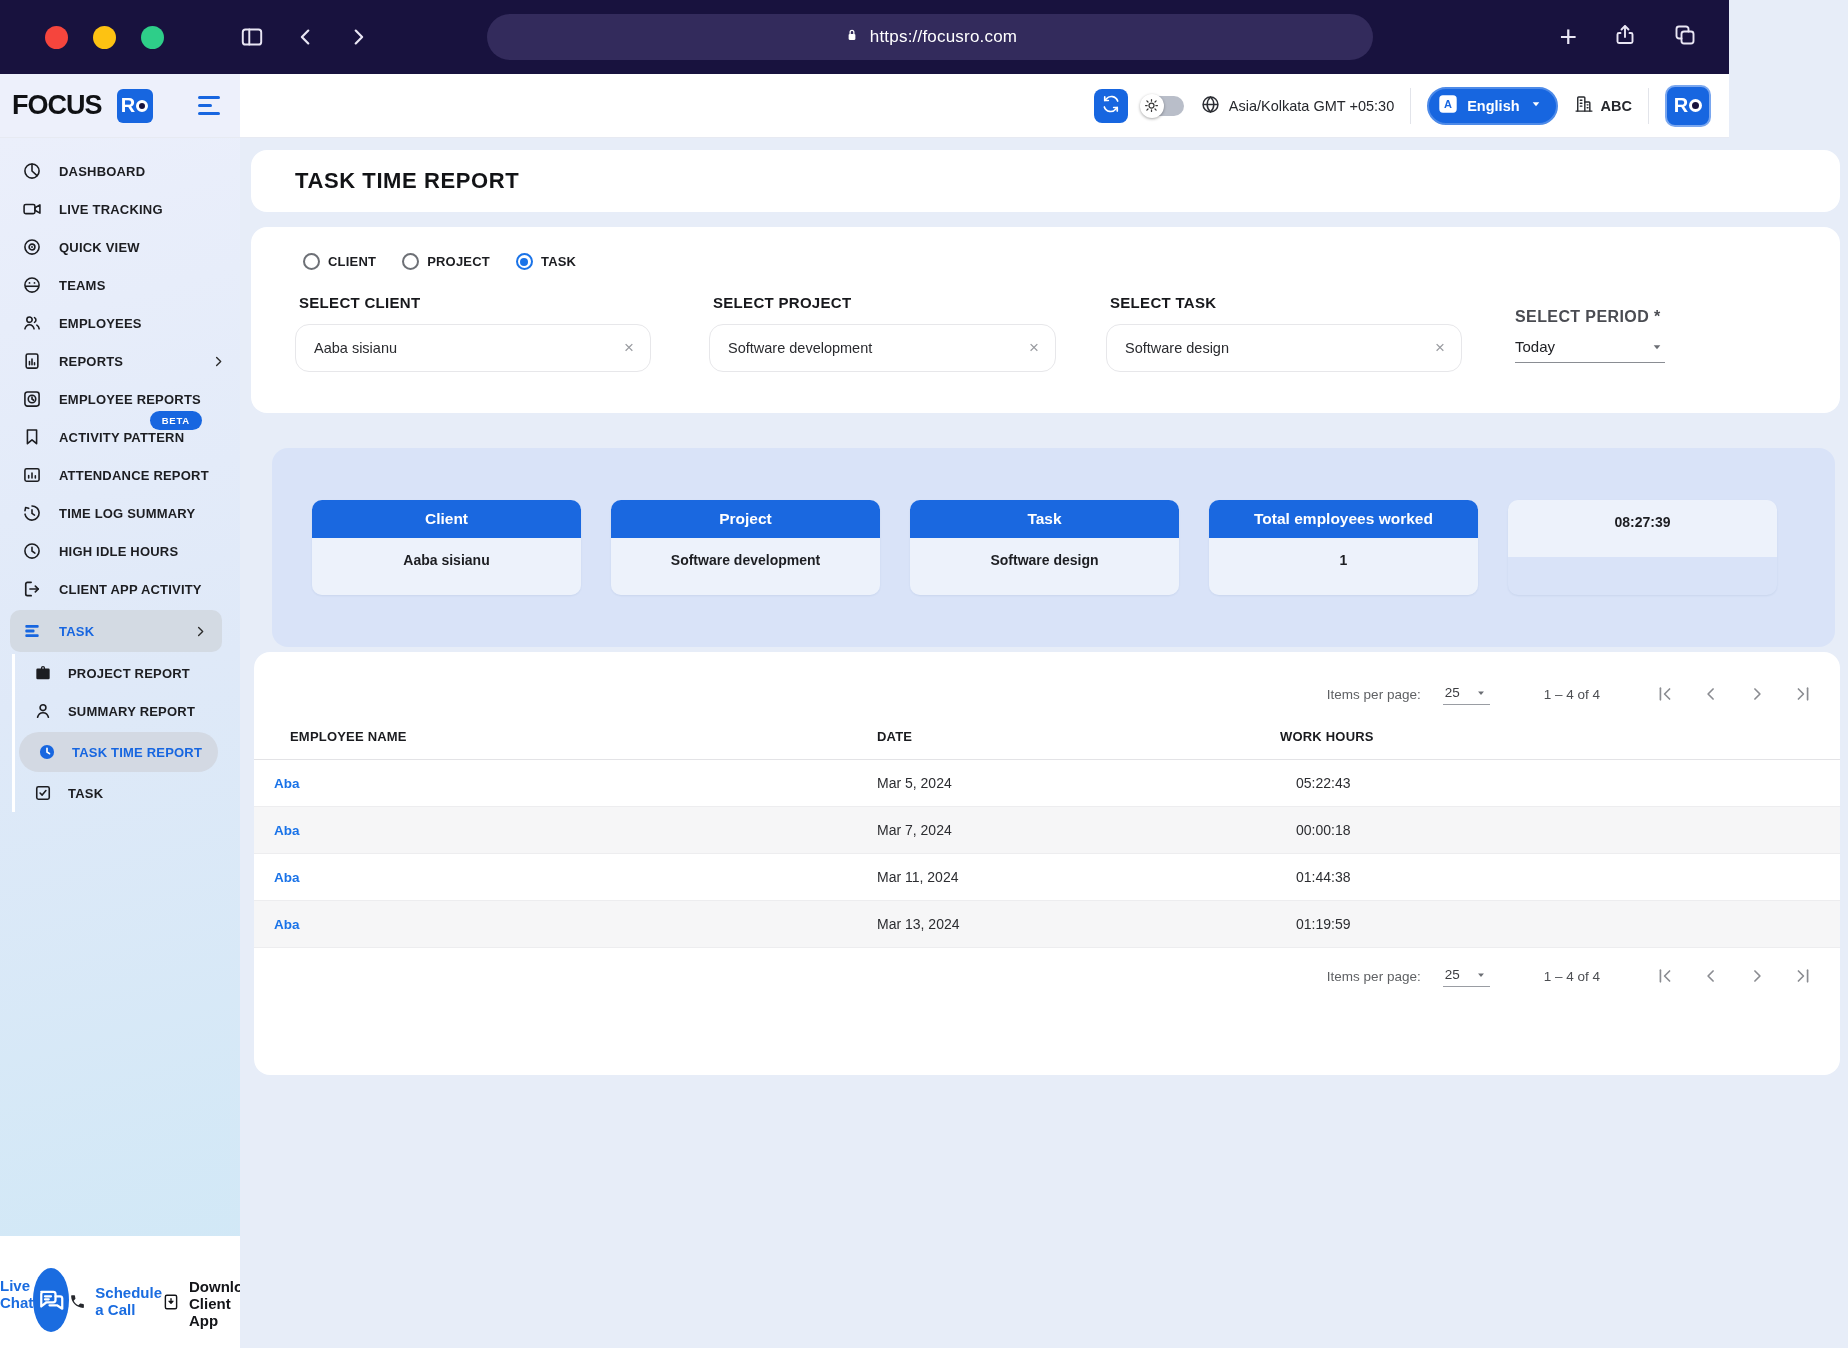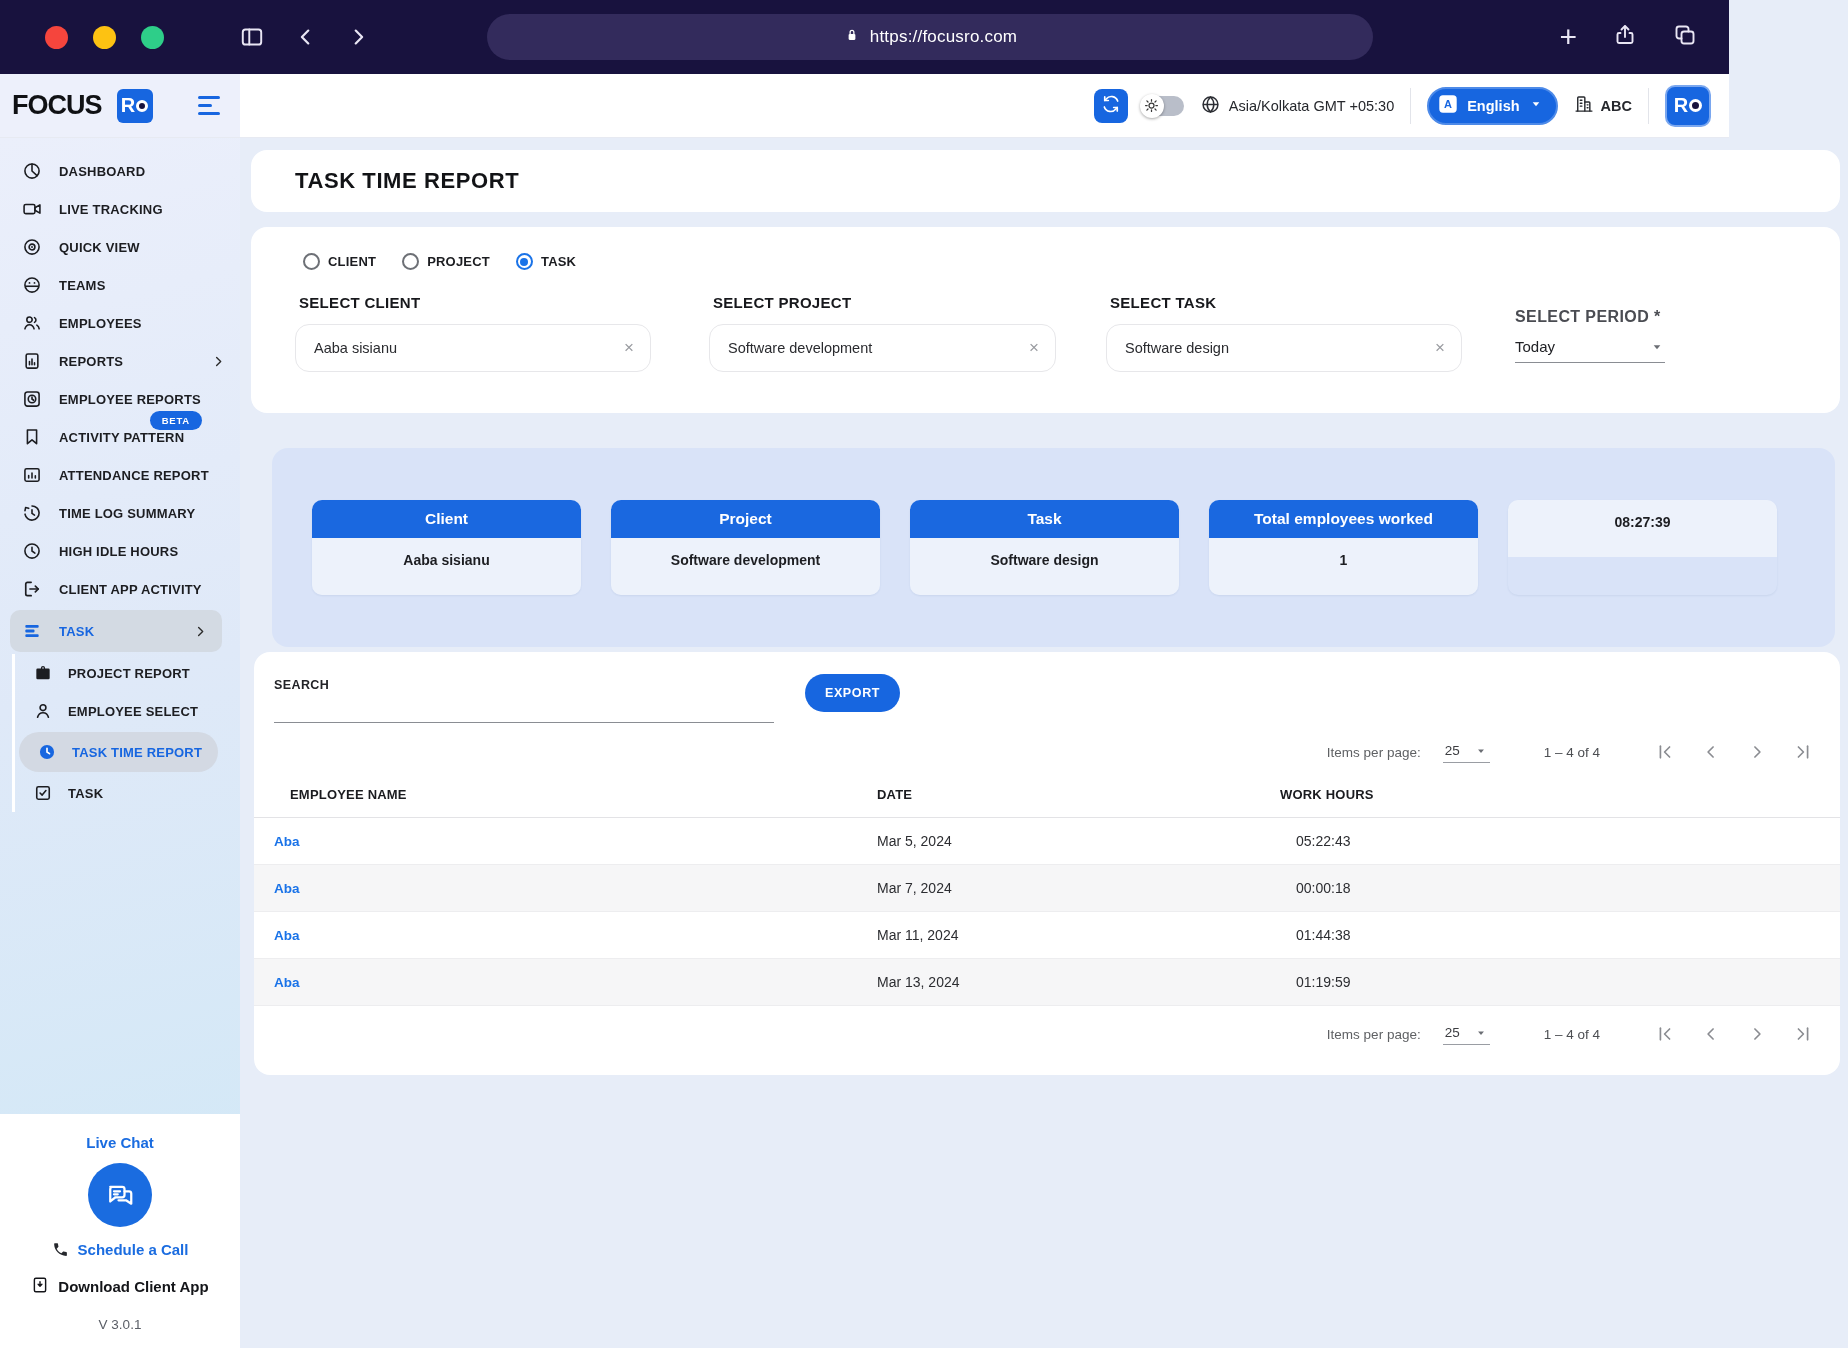--- a/index.html
+++ b/index.html
@@ -52,21 +52,21 @@
   .nav-item .chev { margin-left:auto; color:#2b2b2b; display:flex; }
   .nav-item.active { color:#1766e0; }
   .nav-item.active .nicon { color:#1766e0; }
   .nav-item.parent.active { background:#d3dae3; border-radius:10px; margin:2px 18px 2px 10px; padding-left:12px; height:42px; }
   .badge { position:absolute; top:-7px; right:38px; background:#1766e0; color:#fff; font-size:9.5px; font-weight:700; letter-spacing:.8px; padding:4px 12px; border-radius:11px; }
   .submenu { border-left:3px solid #ffffff; margin-left:12px; }
   .sub-item { height:38px; display:flex; align-items:center; gap:15px; padding:0 14px 0 18px; font-size:13px; font-weight:700; color:#1c1d21; letter-spacing:.2px; cursor:pointer; }
   .sub-item .nicon { width:20px; height:20px; flex:0 0 20px; color:#1c1d21; display:flex; align-items:center; }
   .sub-item.active { background:#d3d9e3; border-radius:20px; margin:2px 22px 2px 4px; color:#1766e0; height:40px; }
   .sub-item.active .nicon { color:#1766e0; }
-  .sidebar-footer { position:absolute; left:0; bottom:0; width:240px; background:#ffffff; display:flex; flex-direction:column; align-items:center; padding:20px 0 16px; }
+  .sidebar-footer { position:absolute; left:0; bottom:0; width:240px; background:#ffffff; display:flex; align-items:center; padding:20px 0 16px; }
   .live-chat { color:#1a6ce0; font-size:15px; font-weight:700; cursor:pointer; }
   .chat-circle { width:64px; height:64px; border-radius:50%; background:#1a6ce0; margin-top:12px; display:flex; align-items:center; justify-content:center; cursor:pointer; }
   .sched { margin-top:14px; display:flex; align-items:center; gap:9px; color:#1a6ce0; font-size:15px; font-weight:700; cursor:pointer; }
   .sched .picon { color:#26282d; display:flex; }
   .dl { margin-top:18px; display:flex; align-items:center; gap:9px; color:#141519; font-size:15px; font-weight:700; cursor:pointer; }
   .version { margin-top:20px; color:#5a5e66; font-size:13.5px; font-weight:500; }
 
   
   .main { position:absolute; left:240px; top:138px; width:1608px; bottom:0; background:#e7edf8; }
   .card { background:#ffffff; border-radius:16px; }
@@ -403,21 +403,21 @@
             </span>
           <span>PROJECT REPORT</span>
         </div>
         <div class="sub-item">
           <span class="nicon">
               <svg width="20" height="20" viewBox="0 0 24 24" fill="none" stroke="currentColor" stroke-width="1.9" stroke-linecap="round">
                 <circle cx="12" cy="8" r="3.5"></circle>
                 <path d="M5.5 19.5c.9-3.6 3.4-5.5 6.5-5.5s5.6 1.9 6.5 5.5"></path>
               </svg>
             </span>
-          <span>EMPLOYEE SELECT</span>
+          <span>SUMMARY REPORT</span>
         </div>
         <div class="sub-item active">
           <span class="nicon">
               <svg width="20" height="20" viewBox="0 0 24 24">
                 <circle cx="12" cy="12" r="8.5" fill="currentColor"></circle>
                 <path d="M12 7.5V12l3 2" stroke="#ffffff" stroke-width="2" fill="none" stroke-linecap="round"></path>
               </svg>
             </span>
           <span>TASK TIME REPORT</span>
         </div>
@@ -536,25 +536,20 @@
       <div class="sum-card">
         <div class="sum-head">Total employees worked</div>
         <div class="sum-body">1</div>
       </div>
       <div class="sum-card">
         <div class="sum-body">08:27:39</div>
       </div>
     </div>
 
     <div class="card table-card">
-      <div class="search-row">
-        <span class="search-label">SEARCH</span>
-        <input class="search-input" style="">
-        <button class="export-btn">EXPORT</button>
-      </div>
       <div class="pag-row">
         <span class="pag-label">Items per page:</span>
         <span class="per-page">
           <span>25</span>
           <svg width="14" height="14" viewBox="0 0 24 24">
               <path d="M7 9.5h10l-5 6z" fill="#6b6e74"></path>
             </svg>
         </span>
         <span class="pag-range">1 – 4 of 4</span>
         <span class="pag-btns">

